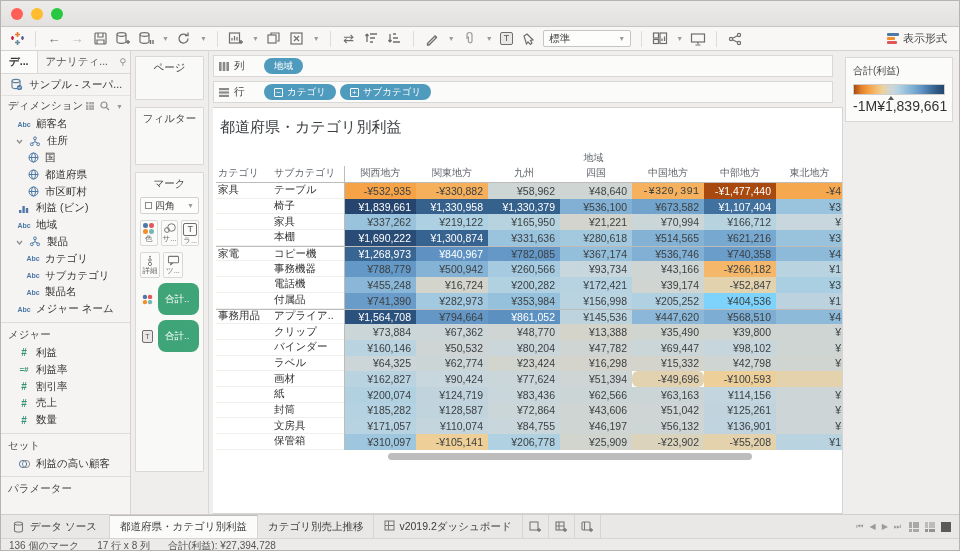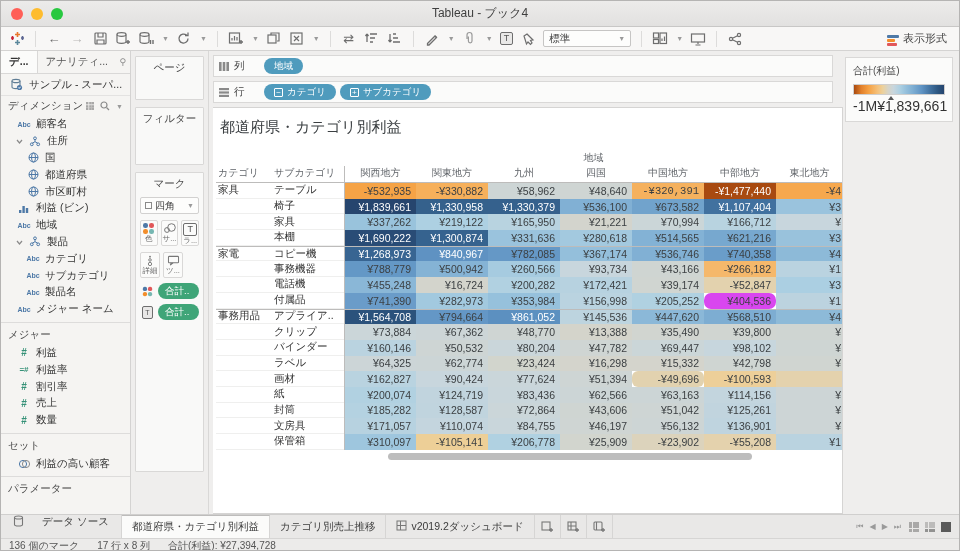--- a/index.html
+++ b/index.html
@@ -14,21 +14,21 @@
   
   .toolbar{height:24px;background:#f8f7f6;border-bottom:1px solid #d4d3d2;display:flex;align-items:center;padding:0 8px;gap:7px;font-size:12px;color:#6e6e6e;}
   .tb-sep{width:1px;height:16px;background:#dddcdb;margin:0 3px;}
   .tb-ic{display:flex;align-items:center;justify-content:center;min-width:16px;height:18px;color:#6e6e6e;}
   .tb-ic svg{display:block;}
   .glyph{font-size:13px;line-height:1;}
   .caret{font-size:7px;color:#9a9a9a;margin-left:1px;}
   .boxT{border:1.2px solid #6e6e6e;border-radius:2px;font-size:9px;padding:0px 3px;line-height:11px;color:#555;background:#e9e8e7;}
   .fit-select{display:flex;align-items:center;justify-content:space-between;width:88px;height:17px;border:1px solid #c6c5c4;background:#fdfdfc;border-radius:2px;padding:0 5px;font-size:10.5px;color:#444;}
   .toolbar .spacer{flex:1;}
-  .showme-btn{display:flex;align-items:flex-end;gap:4px;font-size:11px;color:#444;margin-right:4px;}
+  .showme-btn{display:flex;align-items:center;gap:4px;font-size:11px;color:#444;margin-right:4px;}
   .mini-bars{display:flex;flex-direction:column;gap:1px;}
   .mini-bars i{display:block;height:3px;border-radius:1px;}
   
   .workspace{display:flex;height:463px;background:#efeeed;}
   
   .data-pane{width:130px;background:#f5f4f2;border-right:1px solid #d4d3d2;font-size:10.5px;color:#3c3c3c;overflow:hidden;flex:none;}
   .pane-tabs{display:flex;align-items:center;height:23px;border-bottom:1px solid #d9d8d7;font-size:10.5px;}
   .pane-tab{padding:0 8px;height:100%;display:flex;align-items:center;color:#333;}
   .pane-tab.active{background:#fbfbfa;border-right:1px solid #d9d8d7;font-weight:bold;}
   .pane-tab.inactive{color:#555;}
@@ -50,21 +50,21 @@
   .card.filters{height:58px;}
   .card.marks{height:300px;padding:4px 4px;}
   .mark-type{display:flex;align-items:center;justify-content:space-between;border:1px solid #d2d1d0;background:#fdfdfc;border-radius:2px;height:17px;padding:0 4px;margin-top:6px;font-size:10px;color:#444;}
   .mk-sq{width:7px;height:7px;border:1px solid #8a8a8a;display:inline-block;margin-right:3px;}
   .mbtn-row{display:flex;gap:3px;margin-top:6px;}
   .mbtn{width:20px;height:26px;border:1px solid #d9d8d7;border-radius:2px;background:#fbfbfa;display:flex;flex-direction:column;align-items:center;justify-content:space-between;padding:2px 0 1px;font-size:7.5px;color:#666;}
   .dots4{width:11px;height:11px;display:grid;grid-template-columns:5px 5px;gap:1px;}
   .dots4 i{width:4.5px;height:4.5px;border-radius:50%;}
   .pill-row{display:flex;align-items:center;gap:3px;margin-top:5px;}
   .pill-ic{width:15px;flex:none;display:flex;justify-content:center;}
-  .gpill{flex:1;height:16px;border-radius:8px;color:#fff;font-size:9.5px;display:flex;align-items:center;padding:0 7px;}
+  .gpill{flex:1;height:32px;border-radius:8px;color:#fff;font-size:9.5px;display:flex;align-items:center;padding:0 7px;}
   
   .sheet-region{flex:1;display:flex;flex-direction:column;min-width:0;}
   .shelves{padding:4px 4px 0;}
   .shelf{display:flex;align-items:center;height:22px;background:#fbfbfa;border:1px solid #d9d8d7;margin-bottom:4px;padding:0 4px;gap:4px;}
   .shelf-label{font-size:10.5px;color:#4a4a4a;display:flex;align-items:center;gap:4px;width:42px;flex:none;}
   .bpill{height:16px;border-radius:8px;background:#4f9bbd;color:#fff;font-size:9.5px;display:flex;align-items:center;gap:4px;padding:0 10px;}
   .tgl{width:9px;height:9px;border:1px solid #fff;border-radius:1px;font-size:8px;line-height:7px;text-align:center;color:#fff;}
   .canvas-row{flex:1;display:flex;min-height:0;}
   .canvas{width:630px;background:#fff;border:1px solid #d5d4d3;border-left:none;margin-left:4px;position:relative;overflow:hidden;flex:none;}
   .sheet-title{font-size:15px;color:#3c4043;padding:10px 0 0 7px;font-weight:500;}
@@ -87,21 +87,21 @@
   .right-gap{flex:1;background:#efeeed;}
   
   .right-panel{width:122px;background:#efeeed;padding:6px 6px 0 8px;flex:none;}
   .legend-card{background:#fbfbfa;border:1px solid #d9d8d7;padding:6px 7px 7px;}
   .legend-title{font-size:10px;color:#4a4a4a;margin-bottom:6px;}
   .legend-bar{height:11px;border:1px solid #cfcecd;position:relative;}
   .legend-tick{position:absolute;top:11px;left:38%;width:0;height:0;border-left:3px solid transparent;border-right:3px solid transparent;border-bottom:4px solid #555;}
   .legend-labels{display:flex;justify-content:space-between;font-size:14px;color:#333;margin-top:3px;}
   
   .tabs-bar{height:24px;background:#e9e8e7;border-top:1px solid #d0cfce;display:flex;align-items:stretch;font-size:10.5px;color:#444;}
-  .ds-tab{display:flex;align-items:flex-start;gap:18px;padding:0 12px;border-right:1px solid #d6d5d4;color:#3c3c3c;}
+  .ds-tab{display:flex;align-items:center;gap:6px;padding:0 12px;border-right:1px solid #d6d5d4;color:#3c3c3c;}
   .sheet-tab{display:flex;align-items:center;gap:4px;padding:0 10px;border-right:1px solid #d6d5d4;color:#3c3c3c;}
   .sheet-tab.active{background:#fbfbfa;border-top:1px solid #bdbcbb;margin-top:0;}
   .newbtn{display:flex;align-items:center;justify-content:center;width:26px;border-right:1px solid #d6d5d4;color:#6e6e6e;}
   .tabs-bar .flex{flex:1;}
   .nav-ics{display:flex;align-items:center;gap:6px;padding:0 8px;color:#9a9a9a;font-size:8px;}
   .view-ics{display:flex;align-items:center;gap:6px;padding-right:8px;}
   
   .status-bar{height:14px;background:#ecebea;border-top:1px solid #d6d5d4;display:flex;align-items:center;font-size:10px;color:#555;padding-left:8px;gap:18px;}
   .grid9{width:10px;height:10px;display:grid;grid-template-columns:repeat(3,3px);grid-template-rows:repeat(3,3px);gap:0.5px;}
   .grid9 i{background:#a9a8a7;}
@@ -110,21 +110,20 @@
 <body>
 
 <div class="window">
 
   <div class="titlebar">
     <div class="lights">
       <span class="light red"></span>
       <span class="light yellow"></span>
       <span class="light green"></span>
     </div>
-    <div class="win-title">Tableau - ブック4</div>
   </div>
 
   <div class="toolbar">
     <span class="tb-ic">
       <svg width="15" height="15" viewBox="0 0 15 15">
           <g stroke-width="1.6">
             <path d="M7.5 1v5M5 3.5h5" stroke="#e8762c"></path>
             <path d="M7.5 9v5M5 11.5h5" stroke="#5b879b"></path>
             <path d="M2.5 5v4M1 7h3" stroke="#c72035"></path>
             <path d="M12.5 5v4M11 7h3" stroke="#5c6692"></path>
@@ -668,21 +667,21 @@
                   <div class="vcell clipped" style="background: rgb(171, 207, 226); color: rgb(60, 64, 67);">¥3</div>
                 </div>
                 <div class="trow brow">
                   <div class="ccell"></div>
                   <div class="ccell">付属品</div>
                   <div class="vcell vsep" style="background: rgb(106, 156, 201); color: rgb(60, 64, 67);">¥741,390</div>
                   <div class="vcell" style="background: rgb(162, 201, 223); color: rgb(60, 64, 67);">¥282,973</div>
                   <div class="vcell" style="background: rgb(150, 193, 220); color: rgb(60, 64, 67);">¥353,984</div>
                   <div class="vcell" style="background: rgb(186, 211, 224); color: rgb(60, 64, 67);">¥156,998</div>
                   <div class="vcell" style="background: rgb(176, 209, 225); color: rgb(60, 64, 67);">¥205,252</div>
-                  <div class="vcell" style="background: #d946ef; color: rgb(60, 64, 67); border-radius: 7px;">¥404,536</div>
+                  <div class="vcell" style="background: #7dd3fc; color: rgb(60, 64, 67);">¥404,536</div>
                   <div class="vcell clipped" style="background: rgb(188, 211, 223); color: rgb(60, 64, 67);">¥1</div>
                 </div>
                 <div class="trow brow group-top">
                   <div class="ccell">事務用品</div>
                   <div class="ccell">アプライア..</div>
                   <div class="vcell vsep" style="background: rgb(43, 82, 124); color: rgb(255, 255, 255);">¥1,564,708</div>
                   <div class="vcell" style="background: rgb(100, 151, 198); color: rgb(60, 64, 67);">¥794,664</div>
                   <div class="vcell" style="background: rgb(92, 144, 192); color: rgb(255, 255, 255);">¥861,052</div>
                   <div class="vcell" style="background: rgb(189, 212, 223); color: rgb(60, 64, 67);">¥145,536</div>
                   <div class="vcell" style="background: rgb(139, 184, 216); color: rgb(60, 64, 67);">¥447,620</div>

